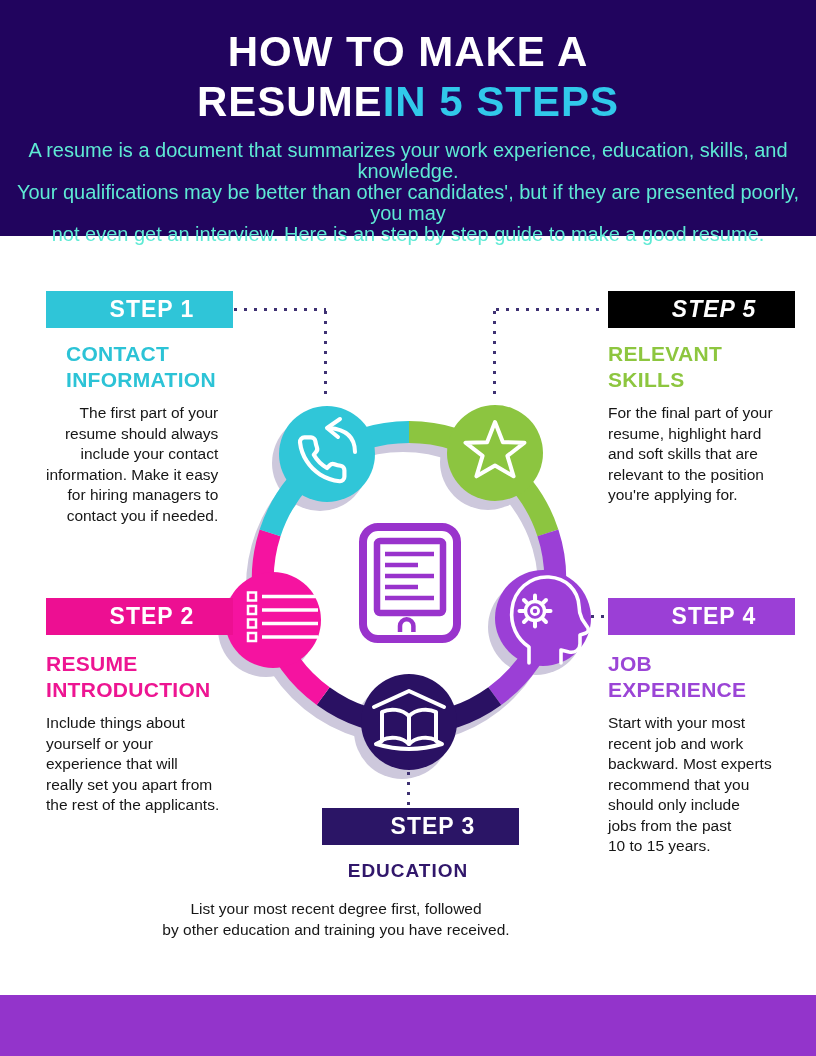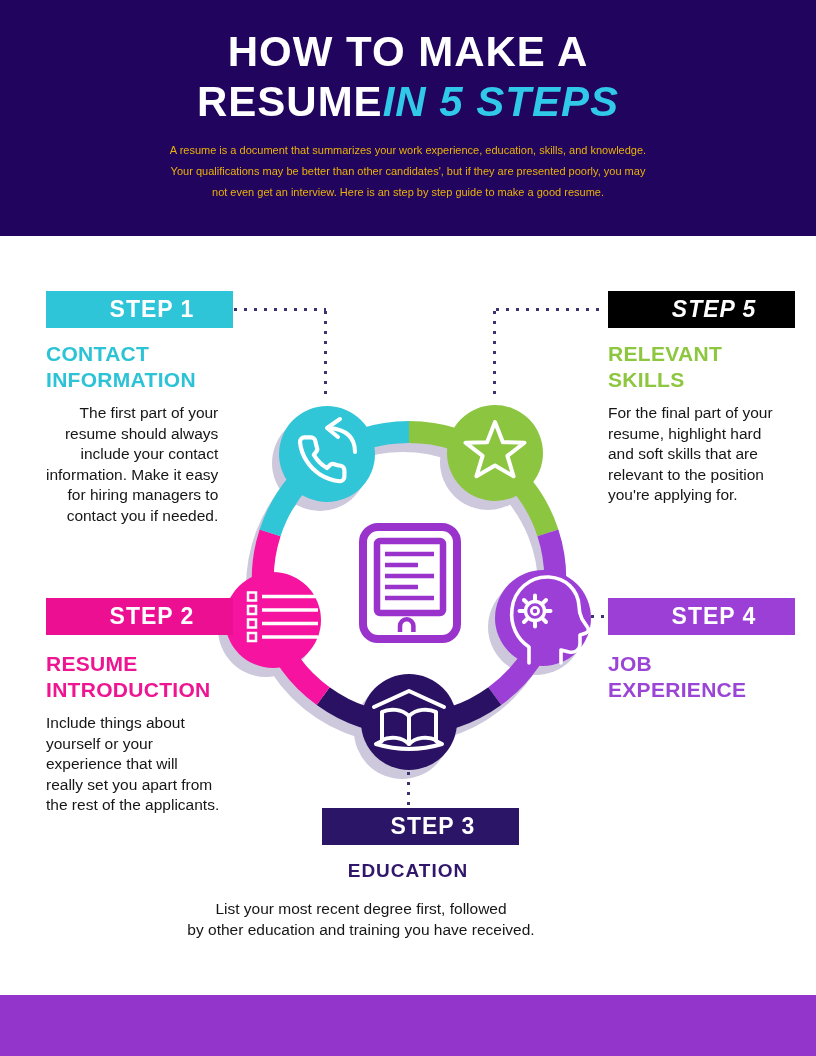--- a/index.html
+++ b/index.html
@@ -2,22 +2,22 @@
 <html><head>
 <meta charset="utf-8">
 <style>
   html,body{margin:0;padding:0;background:#e8e8e8;}
   .page{position:relative;width:816px;height:1056px;background:#ffffff;overflow:hidden;
         font-family:"Liberation Sans",sans-serif;margin:0 auto;}
   
   .header{position:absolute;left:0;top:0;width:816px;height:236px;background:#21045e;
           color:#fff;text-align:center;}
   .title{margin-top:27px;font-size:42px;font-weight:bold;line-height:50px;letter-spacing:1px;}
-  .title .accent{color:#31c9ea;margin-left:0;font-style:italic;}
-  .subtitle{margin-top:13px;font-size:11px;line-height:21px;color:#eab308;}
+  .title .accent{color:#31c9ea;margin-left:0;}
+  .subtitle{margin-top:13px;font-size:20px;line-height:21px;color:#5eead4;}
   
   .step-box{position:absolute;width:162px;height:37px;display:flex;align-items:center;
             justify-content:center;color:#fff;font-size:23px;font-weight:bold;letter-spacing:1px;padding-left:25px;}
   .box-1{left:46px;top:291px;}
   .box-5{left:608px;top:291px;}
   .box-2{left:46px;top:598px;}
   .box-4{left:608px;top:598px;}
   .box-3{left:322px;top:808px;width:172px;}
   
   .heading{position:absolute;font-size:21px;font-weight:bold;line-height:26px;letter-spacing:.3px;}
@@ -25,21 +25,21 @@
   .head-5{left:608px;top:341px;}
   .head-2{left:46px;top:651px;}
   .head-4{left:608px;top:651px;}
   .head-3{left:0;top:858px;width:816px;text-align:center;font-size:19px;letter-spacing:1px;}
   
   .body-copy{position:absolute;font-size:15.5px;line-height:20.5px;color:#161616;}
   .copy-1{left:46px;top:403px;text-align:right;}
   .copy-5{left:608px;top:403px;}
   .copy-2{left:46px;top:713px;}
   .copy-4{left:608px;top:713px;}
-  .copy-3{left:0;top:899px;width:672px;text-align:center;padding-left:25px;}
+  .copy-3{left:0;top:899px;width:672px;text-align:center;}
   
   .dot-h{position:absolute;height:3px;
          background:repeating-linear-gradient(to right,#3f3273 0 2.8px,transparent 2.8px 10px);}
   .dot-v{position:absolute;width:3px;
          background:repeating-linear-gradient(to bottom,#3f3273 0 2.8px,transparent 2.8px 10px);}
   .c1h{left:214px;top:308px;width:112px;}
   .c1v{left:324px;top:311px;height:90px;}
   .c5h{left:496px;top:308px;width:108px;}
   .c5v{left:493px;top:311px;height:86px;}
   .c2h{left:211px;top:615px;width:16px;}
@@ -157,32 +157,33 @@
 
   <div class="dot-h c1h"></div>
   <div class="dot-v c1v"></div>
   <div class="dot-h c5h"></div>
   <div class="dot-v c5v"></div>
   <div class="dot-h c2h"></div>
   <div class="dot-h c4h"></div>
   <div class="dot-v c3v"></div>
 
   <div class="step-box box-1" style="background-color: rgb(47, 197, 216);">STEP 1</div>
-  <div class="heading head-1" style="color: rgb(44, 195, 214);">CONTACT<br>INFORMATION</div>
+  <div class="heading head-1" style="color: rgb(44, 195, 214); margin-left: 20px;">CONTACT<br>INFORMATION</div>
   <div class="body-copy copy-1">The first part of your<br>resume should always<br>include your contact<br>information. Make it easy<br>for hiring managers to<br>contact you if needed.</div>
 
   <div class="step-box box-5" style="background-color: #000000; font-style: italic;">STEP 5</div>
   <div class="heading head-5" style="color: rgb(141, 198, 63);">RELEVANT<br>SKILLS</div>
   <div class="body-copy copy-5">For the final part of your<br>resume, highlight hard<br>and soft skills that are<br>relevant to the position<br>you're applying for.</div>
 
   <div class="step-box box-2" style="background-color: rgb(237, 15, 146);">STEP 2</div>
   <div class="heading head-2" style="color: rgb(237, 21, 146);">RESUME<br>INTRODUCTION</div>
   <div class="body-copy copy-2">Include things about<br>yourself or your<br>experience that will<br>really set you apart from<br>the rest of the applicants.</div>
 
   <div class="step-box box-4" style="background-color: rgb(155, 63, 214);">STEP 4</div>
   <div class="heading head-4" style="color: rgb(155, 69, 214);">JOB<br>EXPERIENCE</div>
+  <div class="body-copy copy-4">Start with your most<br>recent job and work<br>backward. Most experts<br>recommend that you<br>should only include<br>jobs from the past<br>10 to 15 years.</div>
 
   <div class="step-box box-3" style="background-color: rgb(43, 21, 102);">STEP 3</div>
   <div class="heading head-3" style="color: rgb(49, 23, 107);">EDUCATION</div>
   <div class="body-copy copy-3">List your most recent degree first, followed<br>by other education and training you have received.</div>
 
   <div class="footer" style="background-color: rgb(147, 52, 203);"></div>
 </div>
 
 </body></html>

